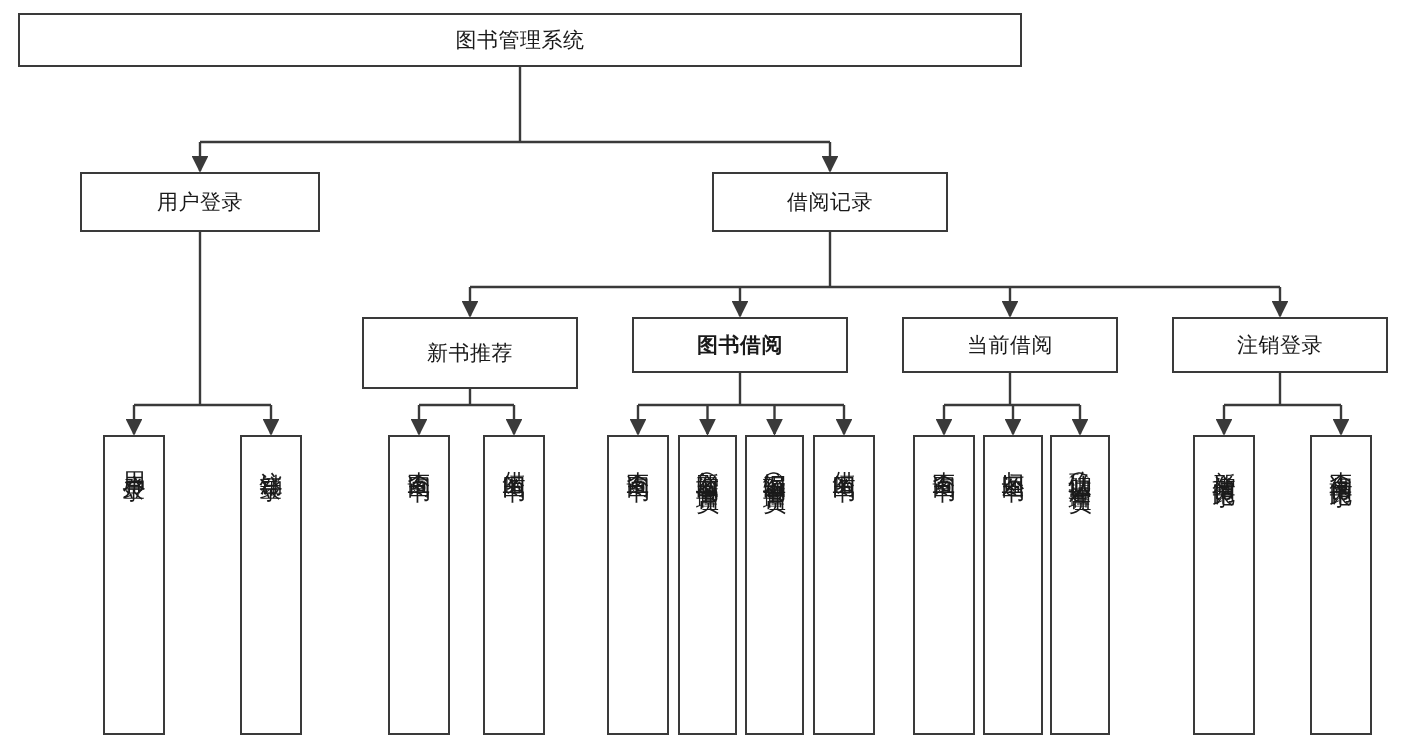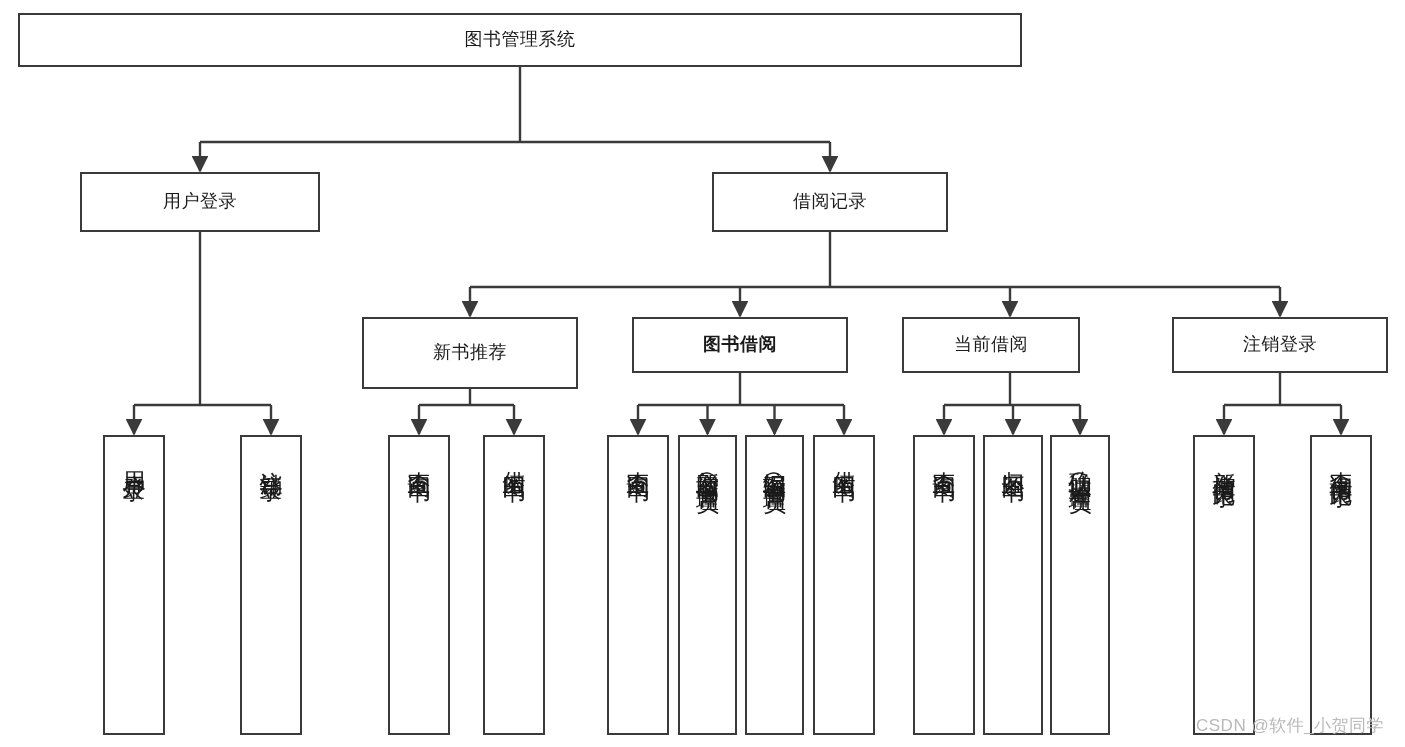--- a/index.html
+++ b/index.html
@@ -28,21 +28,21 @@
     position: absolute;
     box-sizing: border-box;
     background: #ffffff;
     border: 2px solid #3a3a3a;
     display: flex;
     align-items: center;
     justify-content: center;
     color: #1a1a1a;
   }
   .node-label {
-    font-size: 18px;
+    font-size: 21px;
     line-height: 1.18;
     letter-spacing: 0.5px;
     white-space: nowrap;
   }
   .node.vertical {
     align-items: flex-start;
     padding-top: 16px;
   }
   .node.vertical .node-label {
     writing-mode: vertical-rl;
@@ -118,21 +118,21 @@
       </div>
       <div class="node" style="left: 712px; top: 172px; width: 236px; height: 60px; border-color: rgb(58, 58, 58); background: rgb(255, 255, 255);">
         <span class="node-label">借阅记录</span>
       </div>
       <div class="node" style="left: 362px; top: 317px; width: 216px; height: 72px; border-color: rgb(58, 58, 58); background: rgb(255, 255, 255);">
         <span class="node-label">新书推荐</span>
       </div>
       <div class="node" style="left: 632px; top: 317px; width: 216px; height: 56px; border-color: rgb(58, 58, 58); background: rgb(255, 255, 255); font-weight: bold;">
         <span class="node-label">图书借阅</span>
       </div>
-      <div class="node" style="left: 902px; top: 317px; width: 178px; height: 56px; border-color: rgb(58, 58, 58); background: rgb(255, 255, 255);">
+      <div class="node" style="left: 902px; top: 317px; width: 216px; height: 56px; border-color: rgb(58, 58, 58); background: rgb(255, 255, 255);">
         <span class="node-label">当前借阅</span>
       </div>
       <div class="node" style="left: 1172px; top: 317px; width: 216px; height: 56px; border-color: rgb(58, 58, 58); background: rgb(255, 255, 255);">
         <span class="node-label">注销登录</span>
       </div>
       <div class="node vertical" style="left: 103px; top: 435px; width: 62px; height: 300px; border-color: rgb(58, 58, 58); background: rgb(255, 255, 255);">
         <span class="node-label">用户登录</span>
       </div>
       <div class="node vertical" style="left: 240px; top: 435px; width: 62px; height: 300px; border-color: rgb(58, 58, 58); background: rgb(255, 255, 255);">
         <span class="node-label">注销登录</span>
@@ -165,15 +165,14 @@
         <span class="node-label">确认归还（管理员）</span>
       </div>
       <div class="node vertical" style="left: 1193px; top: 435px; width: 62px; height: 300px; border-color: rgb(58, 58, 58); background: rgb(255, 255, 255);">
         <span class="node-label">新增借阅记录</span>
       </div>
       <div class="node vertical" style="left: 1310px; top: 435px; width: 62px; height: 300px; border-color: rgb(58, 58, 58); background: rgb(255, 255, 255);">
         <span class="node-label">查询借阅记录</span>
       </div>
     </div>
 
-  <div class="watermark" style="left:1196px; top:714px;">CSDN @软件_小贺同学</div>
 
 </div>
 
 </body></html>

